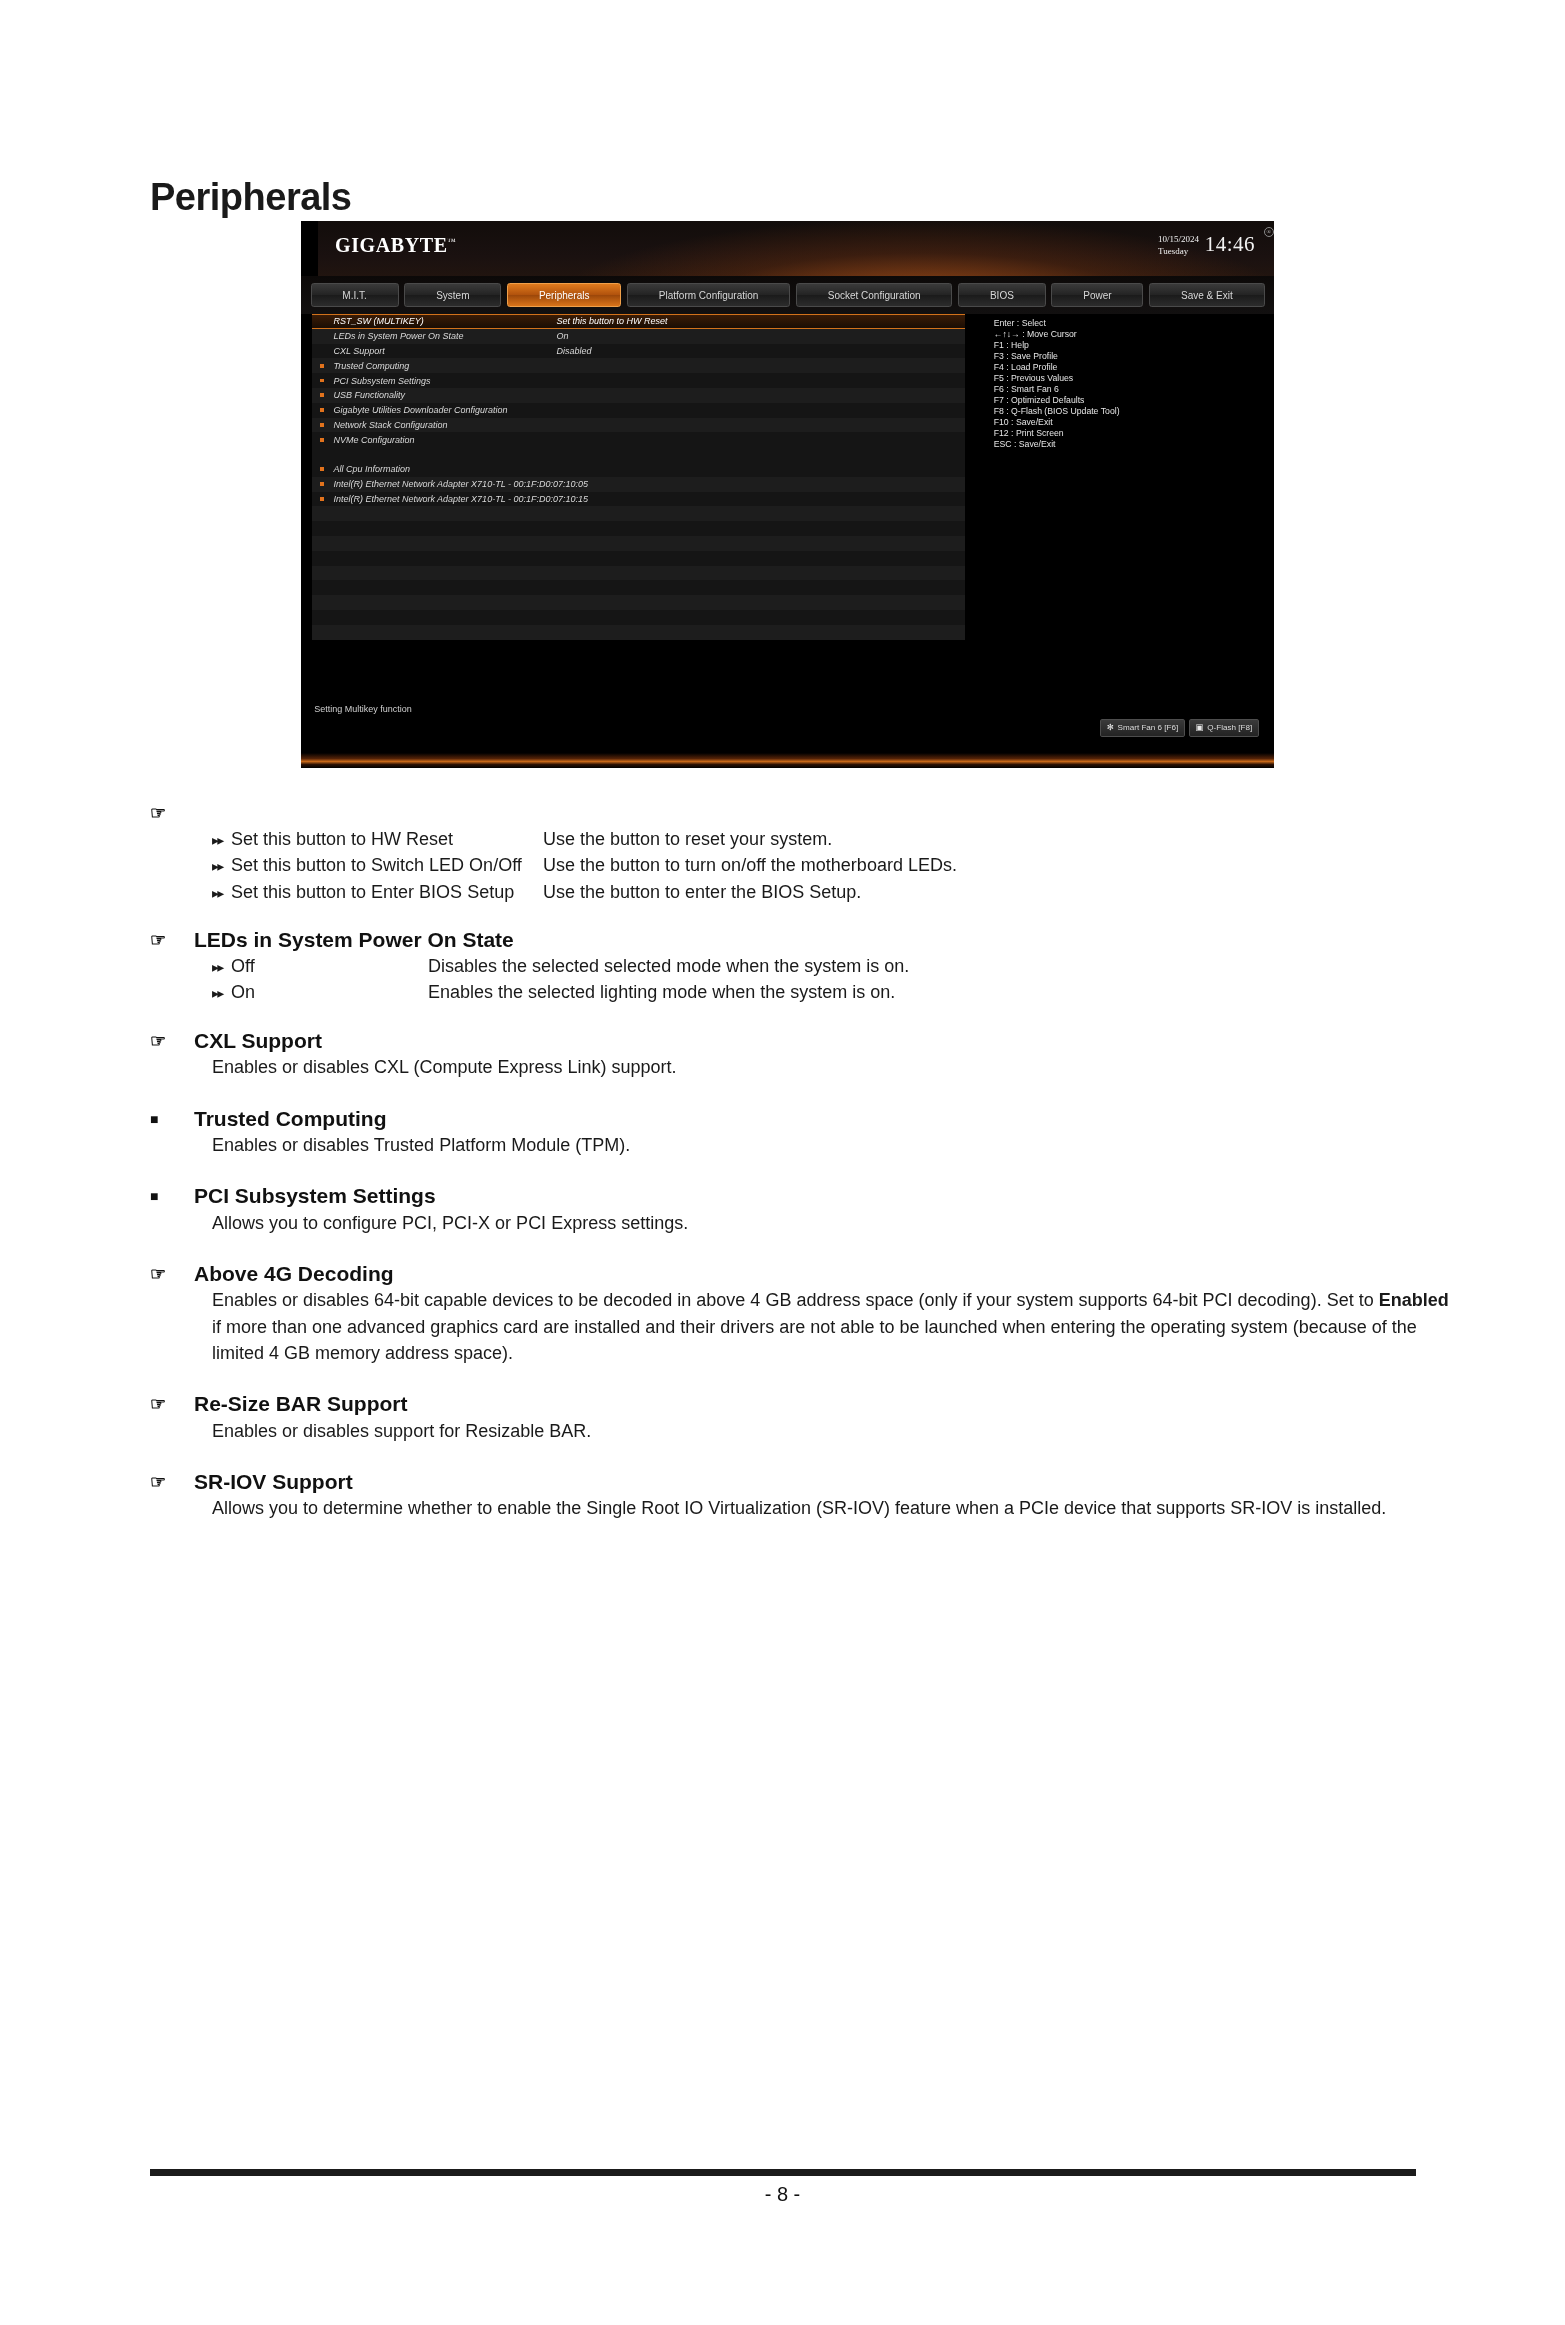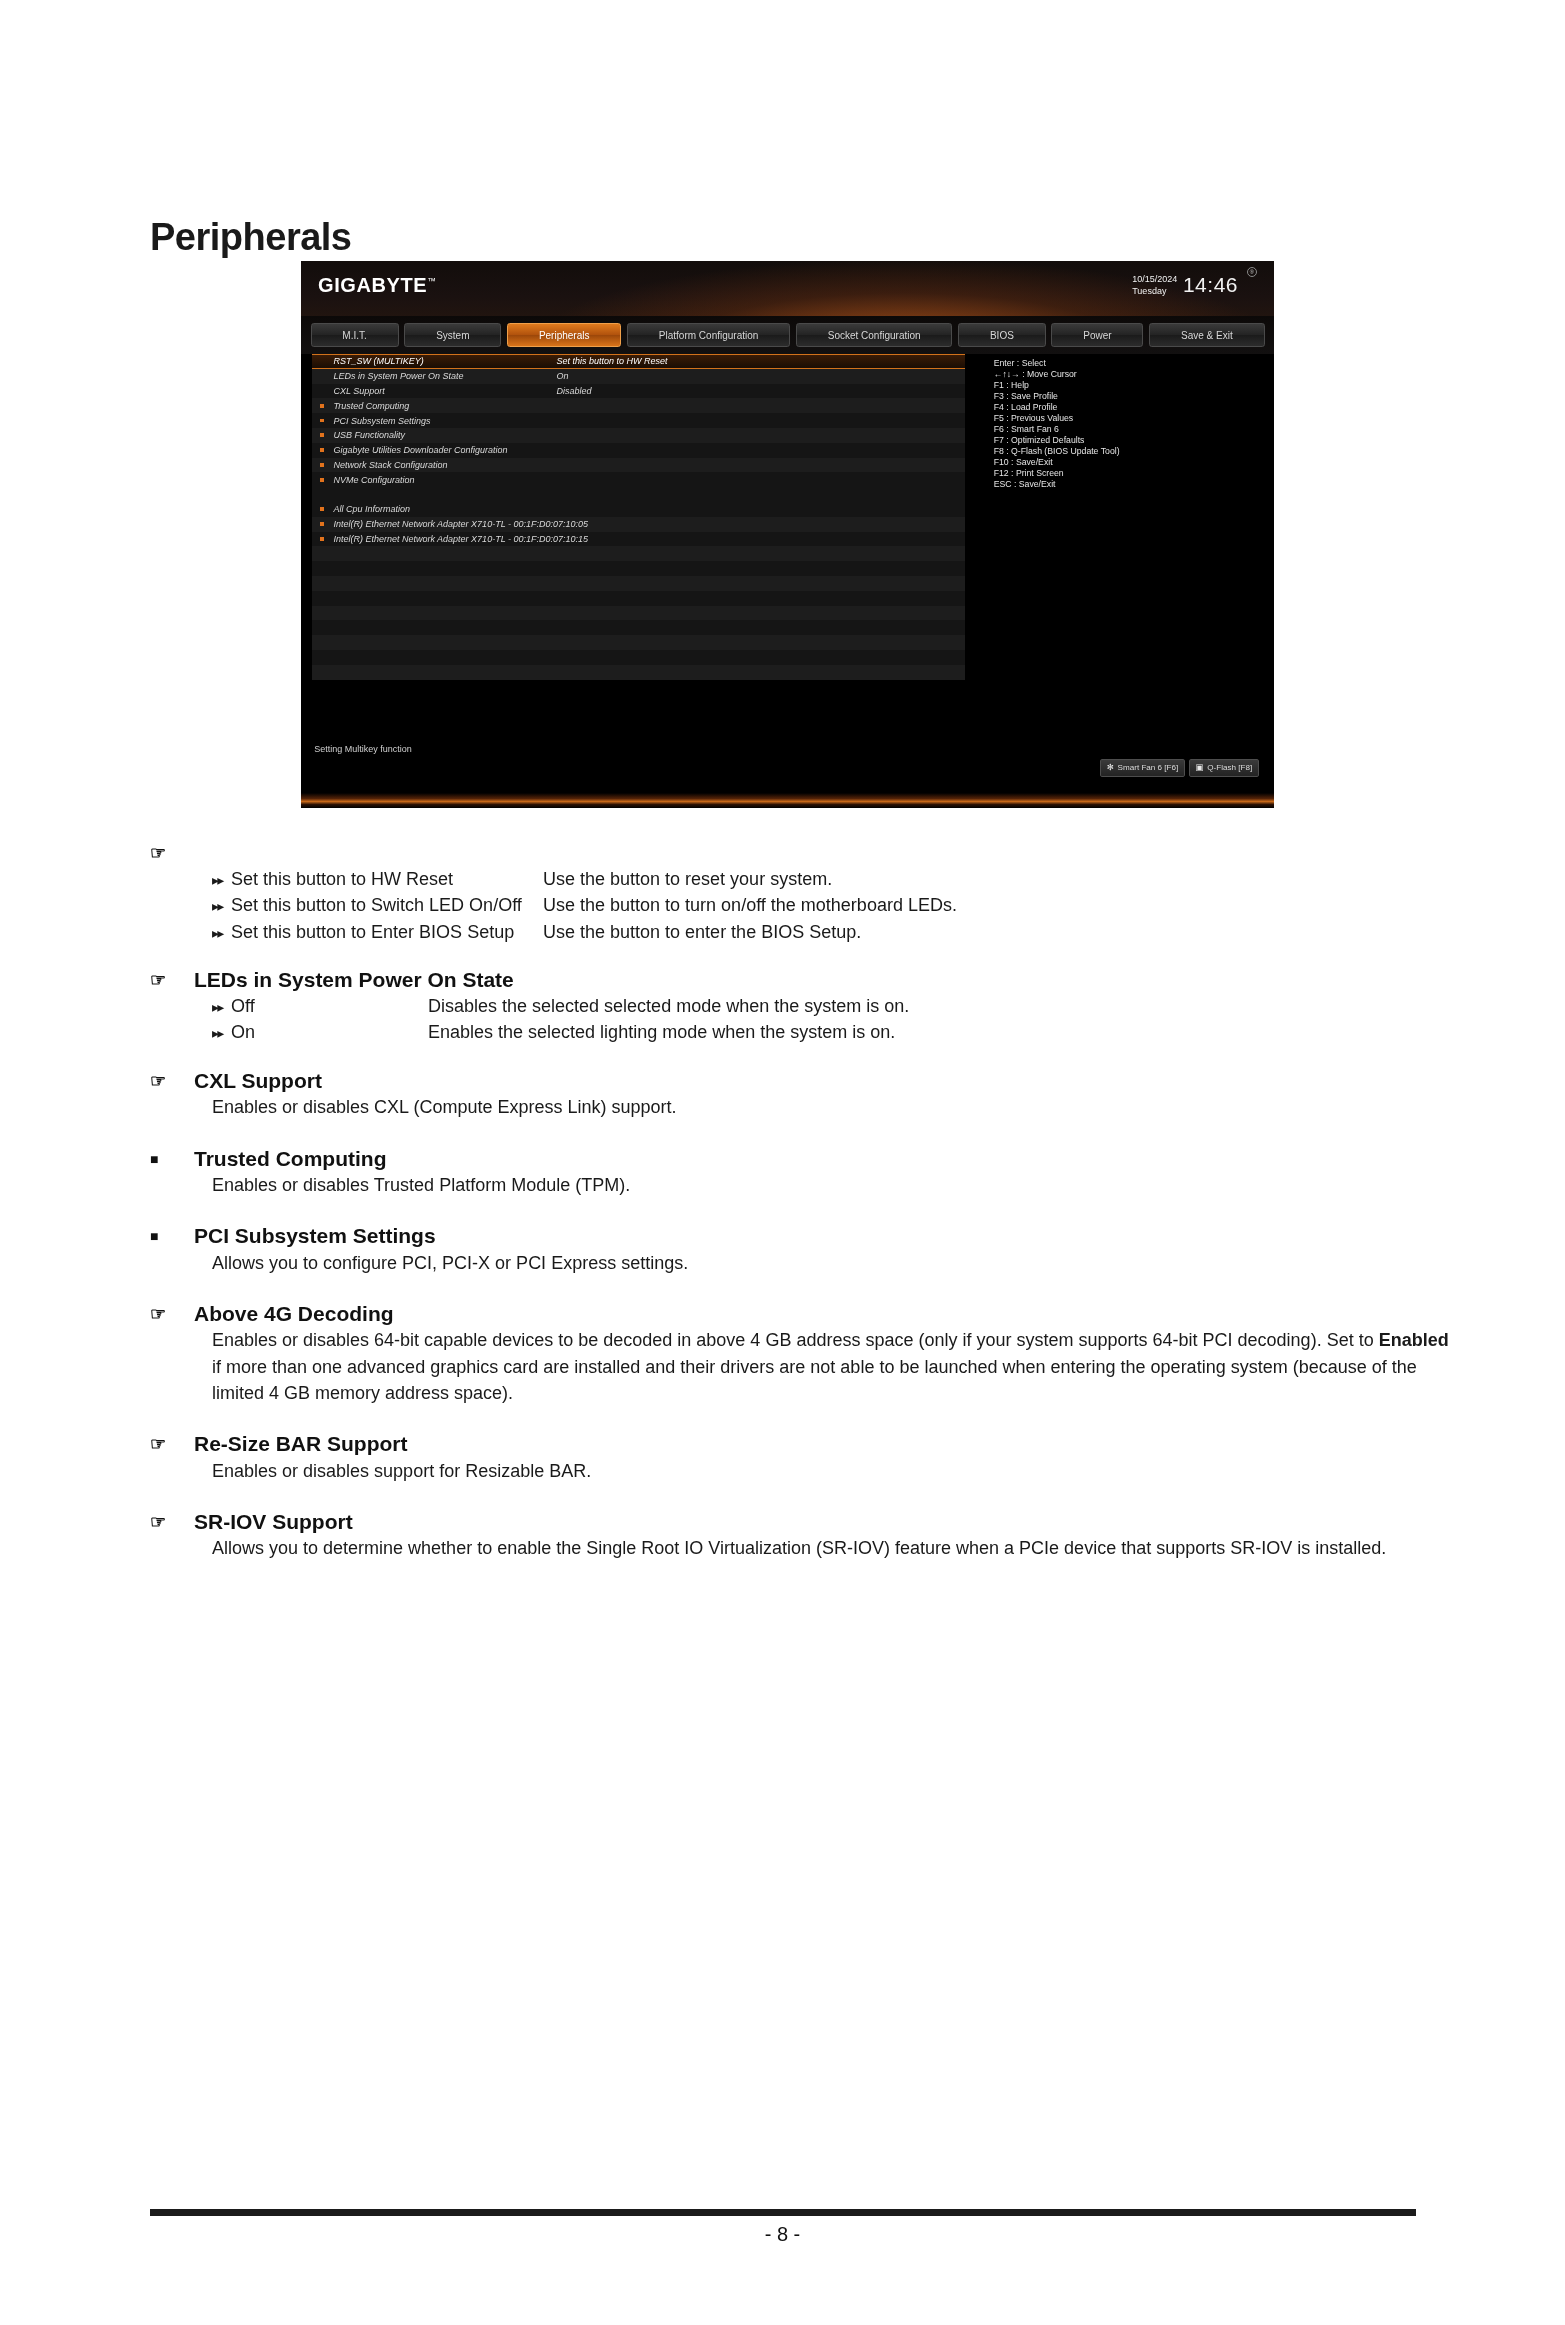--- a/index.html
+++ b/index.html
@@ -12,21 +12,20 @@
     height: 2325px;
     font-family: "Liberation Sans", sans-serif;
     color: #000000;
     position: relative;
     overflow: hidden;
   }
 
   .page {
     position: absolute;
     inset: 0;
-    margin-top: 40px;
   }
 
   
   .page-title {
     position: absolute;
     left: 150px;
     top: 151px;
     font-size: 38px;
     font-weight: bold;
     letter-spacing: -0.5px;
@@ -40,26 +39,27 @@
     top: 221px;
     width: 973px;
     height: 547px;
     background: #000000;
     overflow: hidden;
     font-family: "Liberation Sans", sans-serif;
   }
 
   .bios-topbar {
     position: absolute;
-    left: 0; top: 0;
+    left: 17px; top: 0;
     width: 100%;
     height: 64px;
     background:
       radial-gradient(ellipse 492px 114px at 62% 130%, rgba(196,92,26,0.85) 0%, rgba(120,52,14,0.35) 45%, rgba(0,0,0,0) 75%),
       linear-gradient(180deg, #120d0b 0%, #1a1110 55%, #24160f 100%);
+    font-family: Liberation Serif, serif;
   }
   .bios-topbar::after {
     content: "";
     position: absolute;
     left: 0; bottom: 0;
     width: 100%; height: 4.7px;
     background: linear-gradient(90deg, rgba(0,0,0,0.9) 0%, rgba(214,104,28,0.75) 22%, rgba(255,150,50,0.9) 45%, rgba(190,86,20,0.6) 70%, rgba(0,0,0,0.9) 100%);
   }
   .brand {
     position: absolute;

